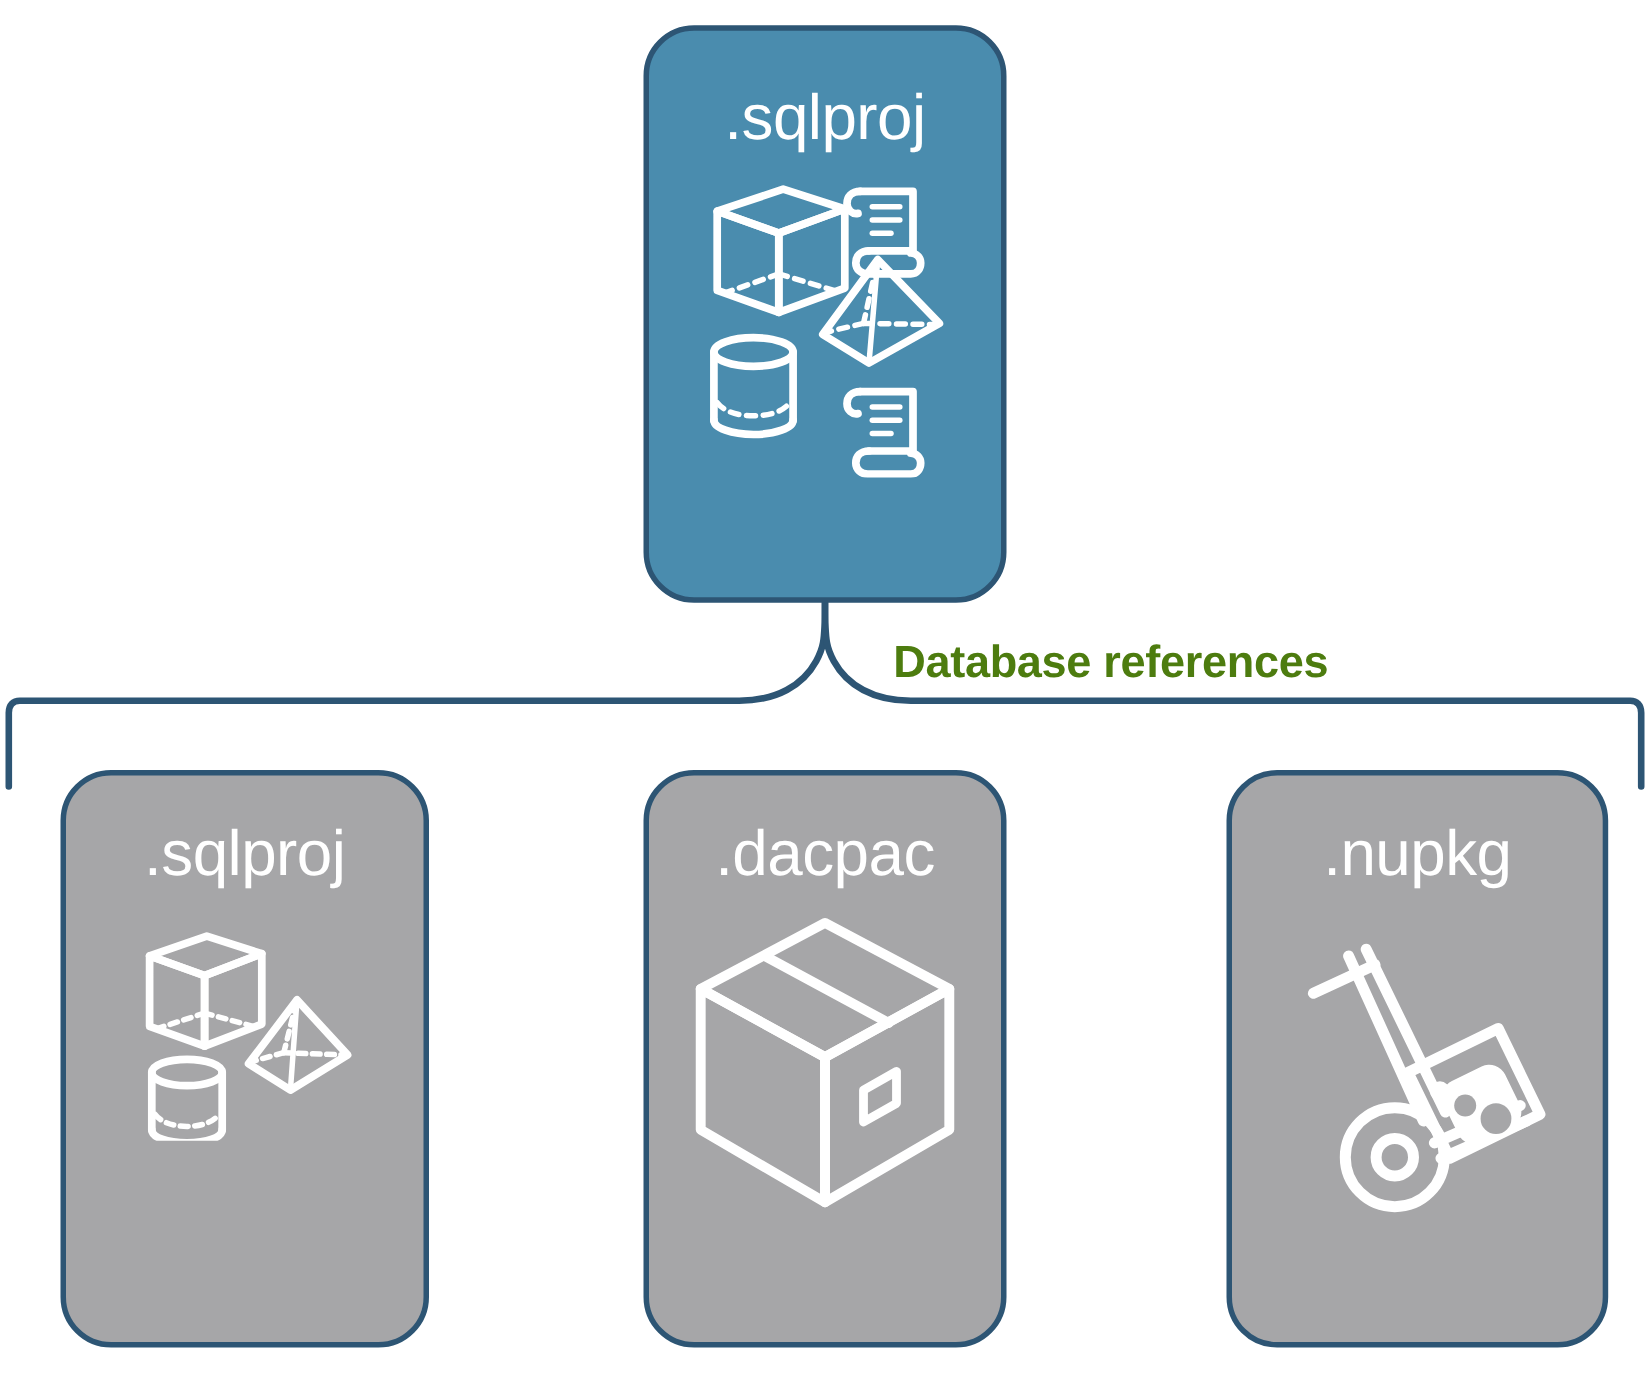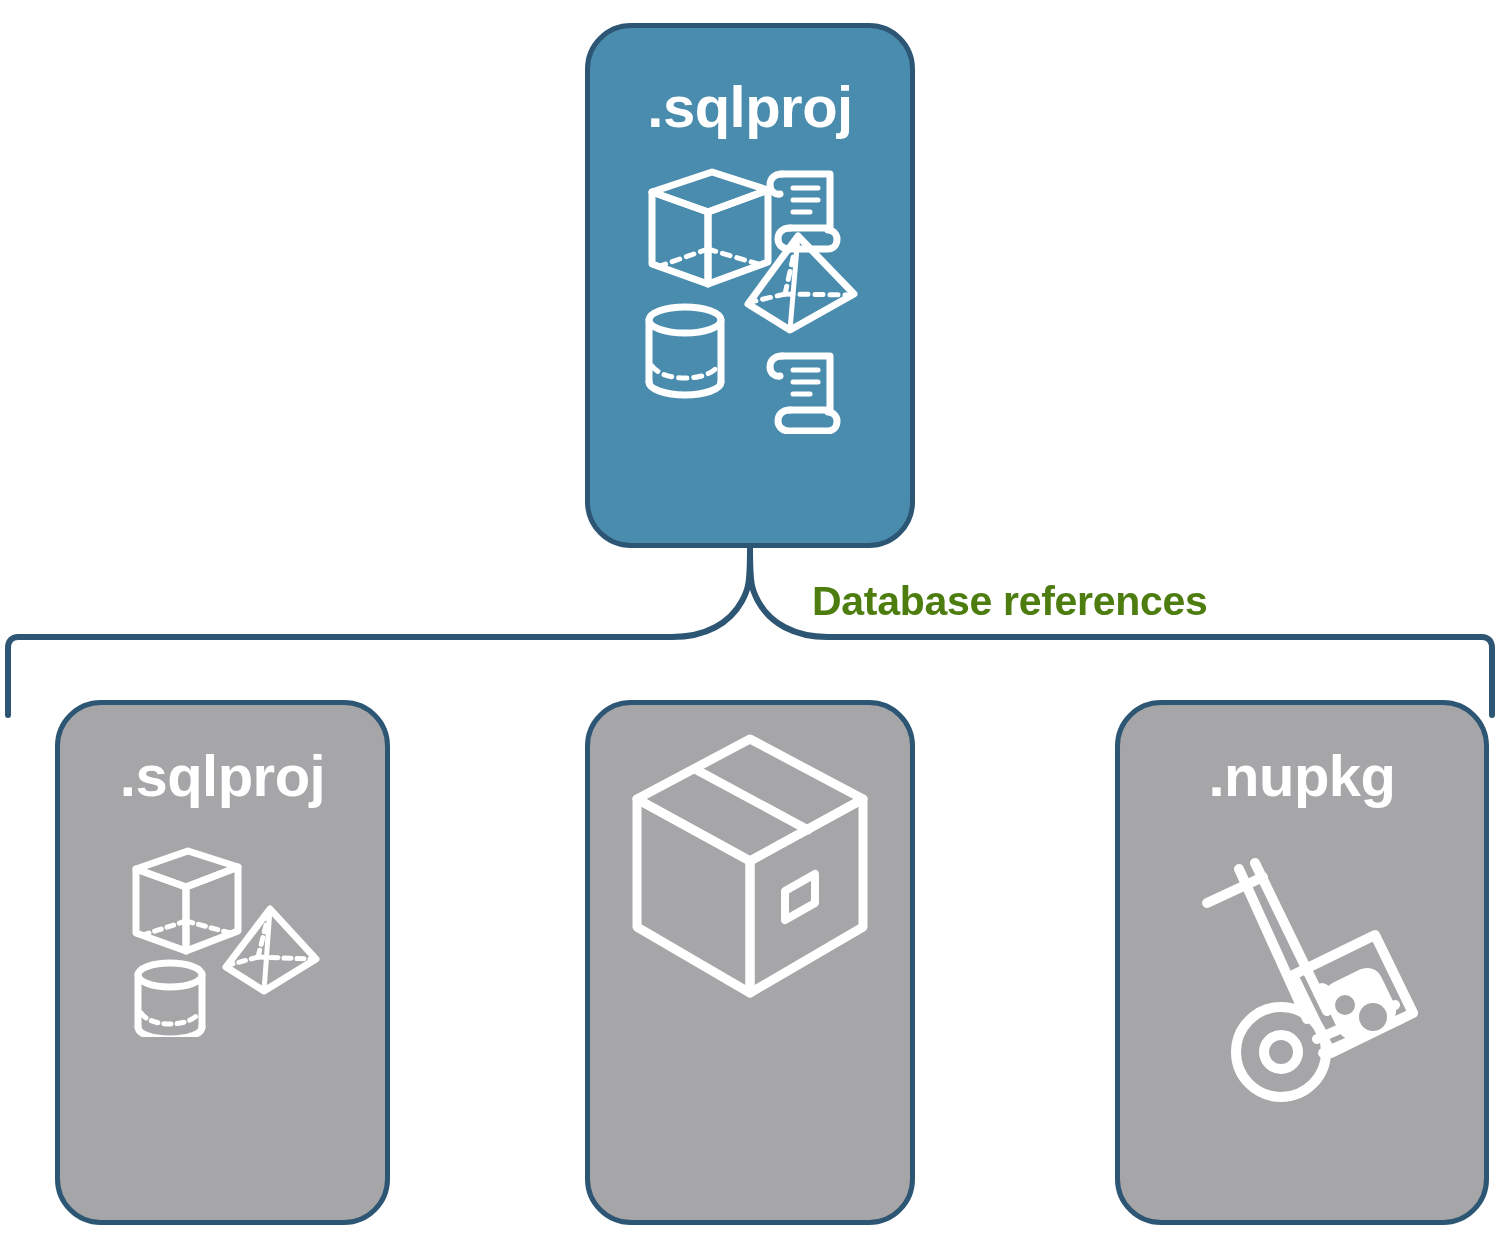--- a/index.html
+++ b/index.html
@@ -34,21 +34,21 @@
   }
   .card-primary {
     background: #4a8cae;
   }
   .card-secondary {
     background: #a6a6a8;
   }
 
   .card-title {
     color: #ffffff;
-    font-weight: bold;
+    font-weight: normal;
     letter-spacing: -0.5px;
     line-height: 1;
     white-space: nowrap;
   }
 
   #card-root {
     left: 585px;
     top: 23px;
     width: 330px;
     height: 525px;
@@ -60,21 +60,21 @@
   #card-root .icon-wrap {
     margin-top: 18px;
   }
 
   .card-bottom {
     top: 700px;
     height: 525px;
   }
   #card-sqlproj { left: 55px; width: 335px; }
   #card-dacpac  { left: 585px; width: 330px; }
-  #card-nupkg   { left: 1115px; width: 374px; }
+  #card-nupkg   { left: 1115px; width: 347px; }
 
   .card-bottom .card-title {
     font-size: 58px;
     margin-top: 42px;
   }
   .card-bottom .icon-wrap {
     margin-top: 22px;
   }
 
   .brace-label {
@@ -191,20 +191,21 @@
             <path d="M 84 148 L 84 200"></path>
             <path d="M 20 200 C 20 207, 34 212, 52 212 C 70 212, 84 207, 84 200"></path>
             <path d="M 23 186 C 28 193, 39 197, 52 197 C 65 197, 76 193, 81 186" stroke-dasharray="7 6" stroke-width="5"></path>
           </g>
         </g>
       </svg>
     </div>
   </div>
 
   <div class="card card-secondary card-bottom" id="card-dacpac">
+    <div class="card-title">.dacpac</div>
     <div class="icon-wrap">
       <svg width="250" height="280" viewBox="0 0 250 280">
         <g fill="none" stroke="#ffffff" stroke-width="9" stroke-linejoin="round" stroke-linecap="round">
 
           <path d="M 125 12 L 238 72 L 125 134 L 12 72 Z"></path>
           <path d="M 70 42 L 183 103"></path>
 
           <path d="M 12 72 L 12 200 L 125 266 L 125 134 Z"></path>
 
           <path d="M 125 134 L 238 72 L 238 200 L 125 266 Z"></path>

